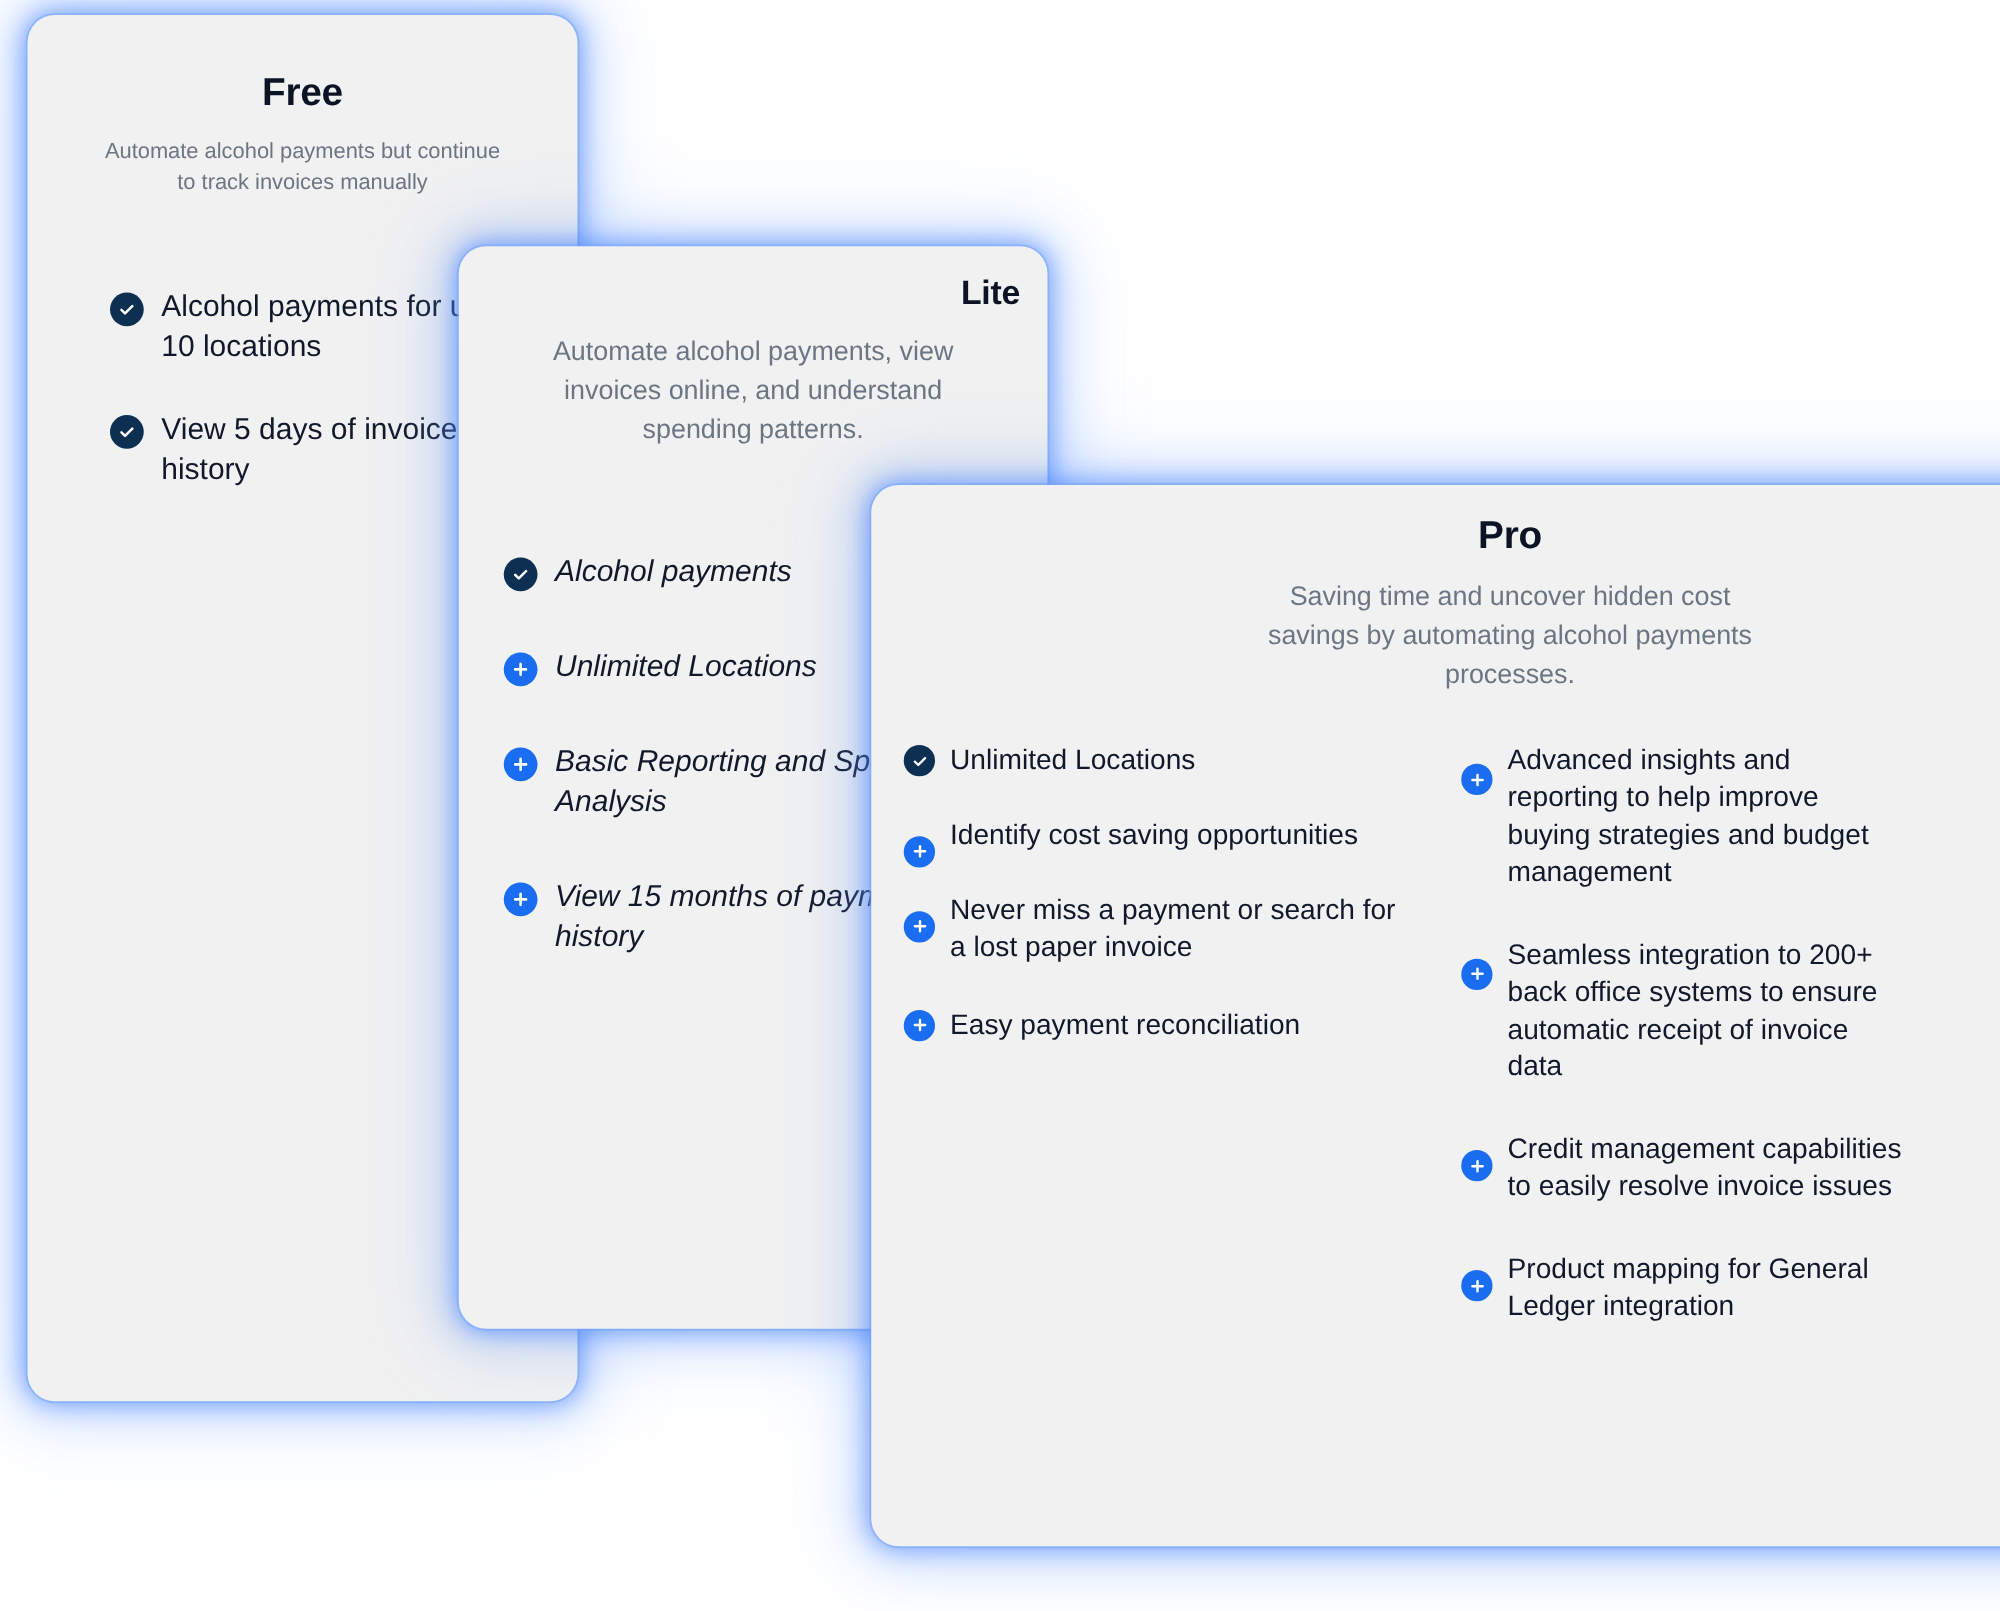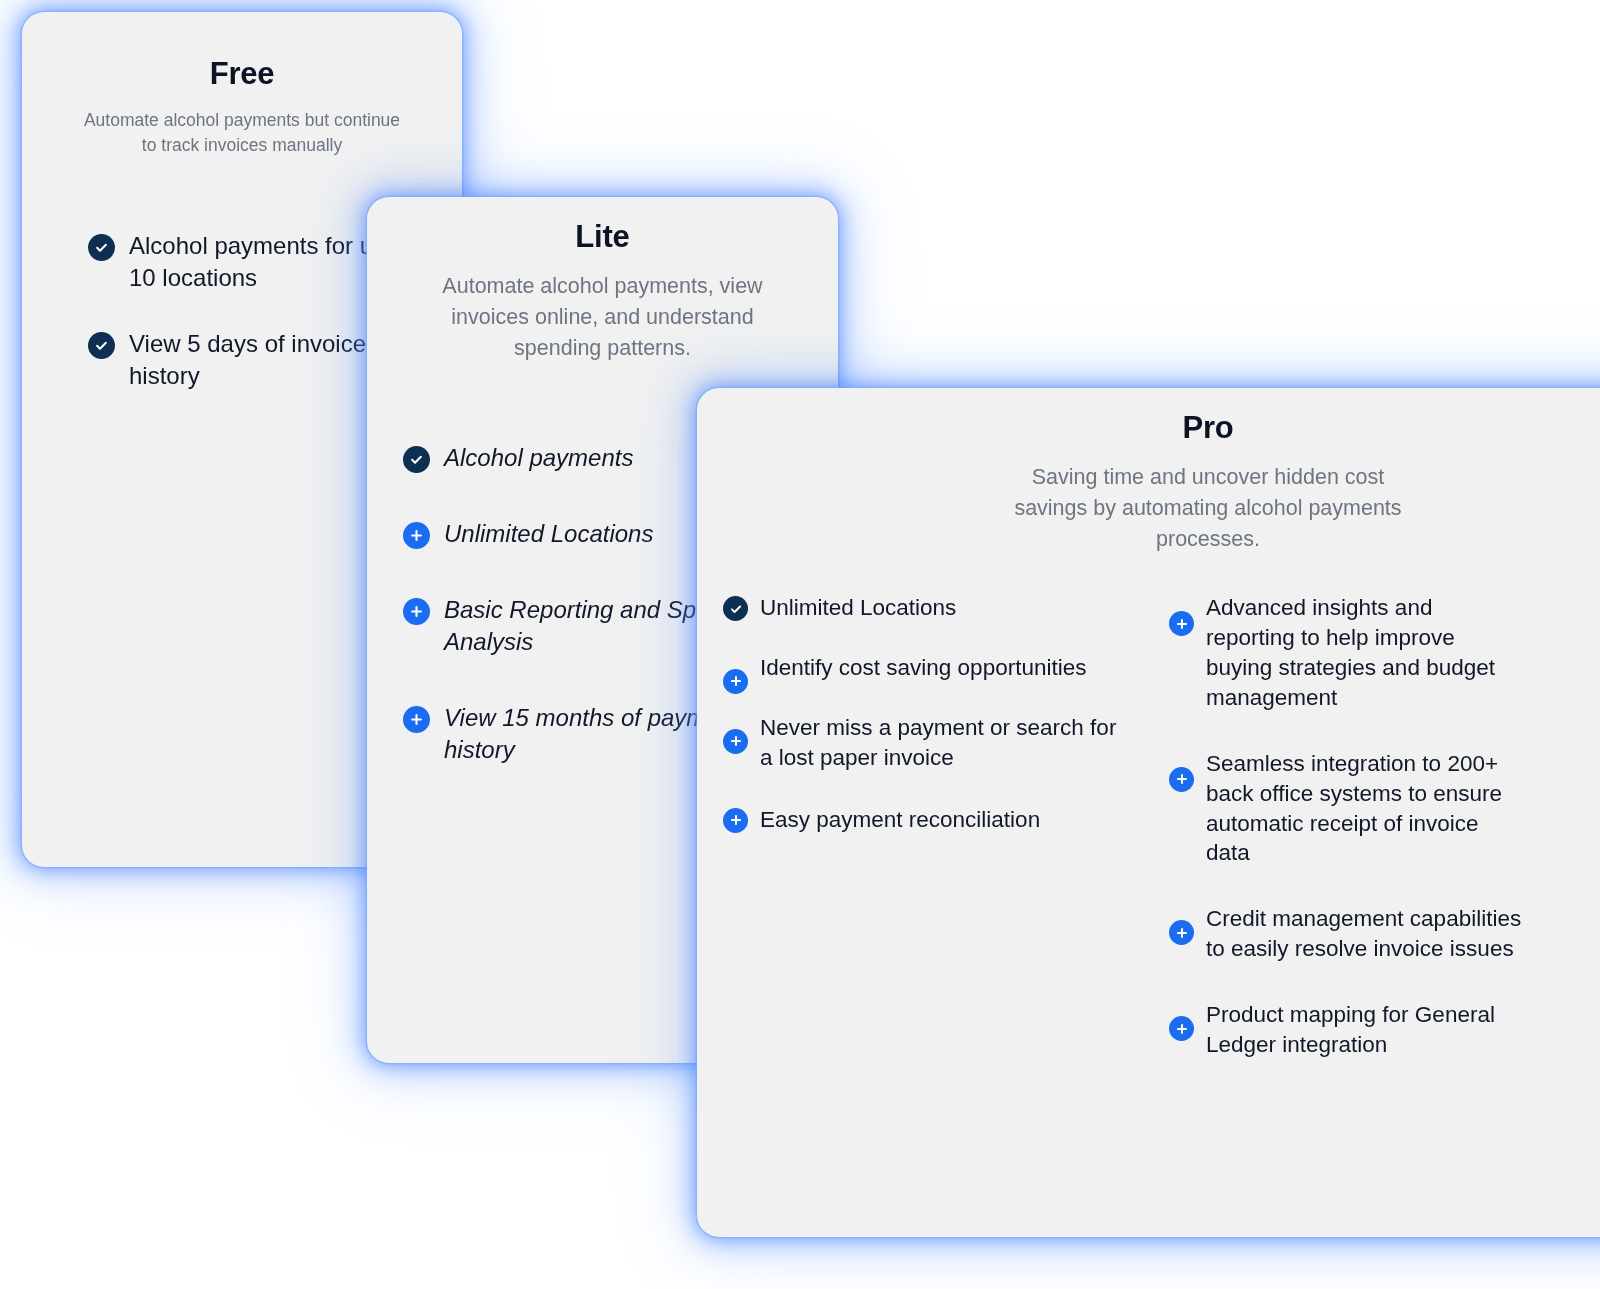--- a/index.html
+++ b/index.html
@@ -30,21 +30,21 @@
       0 0 18px 3px rgba(56,120,255,0.55),
       0 0 38px 8px rgba(90,145,255,0.30),
       0 0 70px 18px rgba(120,165,255,0.16);
     box-sizing: border-box;
   }
 
   .card-free {
     left: 22px;
     top: 12px;
     width: 440px;
-    height: 855px;
+    height: 1109px;
     z-index: 1;
   }
   .card-lite {
     left: 367px;
     top: 197px;
     width: 471px;
     height: 866px;
     z-index: 2;
   }
   .card-pro {
@@ -73,21 +73,21 @@
   .card-free .card-head { padding-top: 44px; }
   .card-free .tier-name { font-size: 31px; }
   .card-free .tier-desc {
     font-size: 17.5px;
     line-height: 1.45;
     max-width: 330px;
     margin-top: 16px;
   }
 
   .card-lite .card-head { padding-top: 22px; }
-  .card-lite .tier-name { font-size: 31px; }
+  .card-lite .tier-name { font-size: 27px; text-align: right; }
   .card-lite .tier-desc {
     font-size: 21.5px;
     line-height: 1.44;
     max-width: 390px;
     margin-top: 16px;
   }
 
   .card-pro .card-head { padding-top: 22px; }
   .card-pro .tier-name { font-size: 31px; }
   .card-pro .tier-desc {

